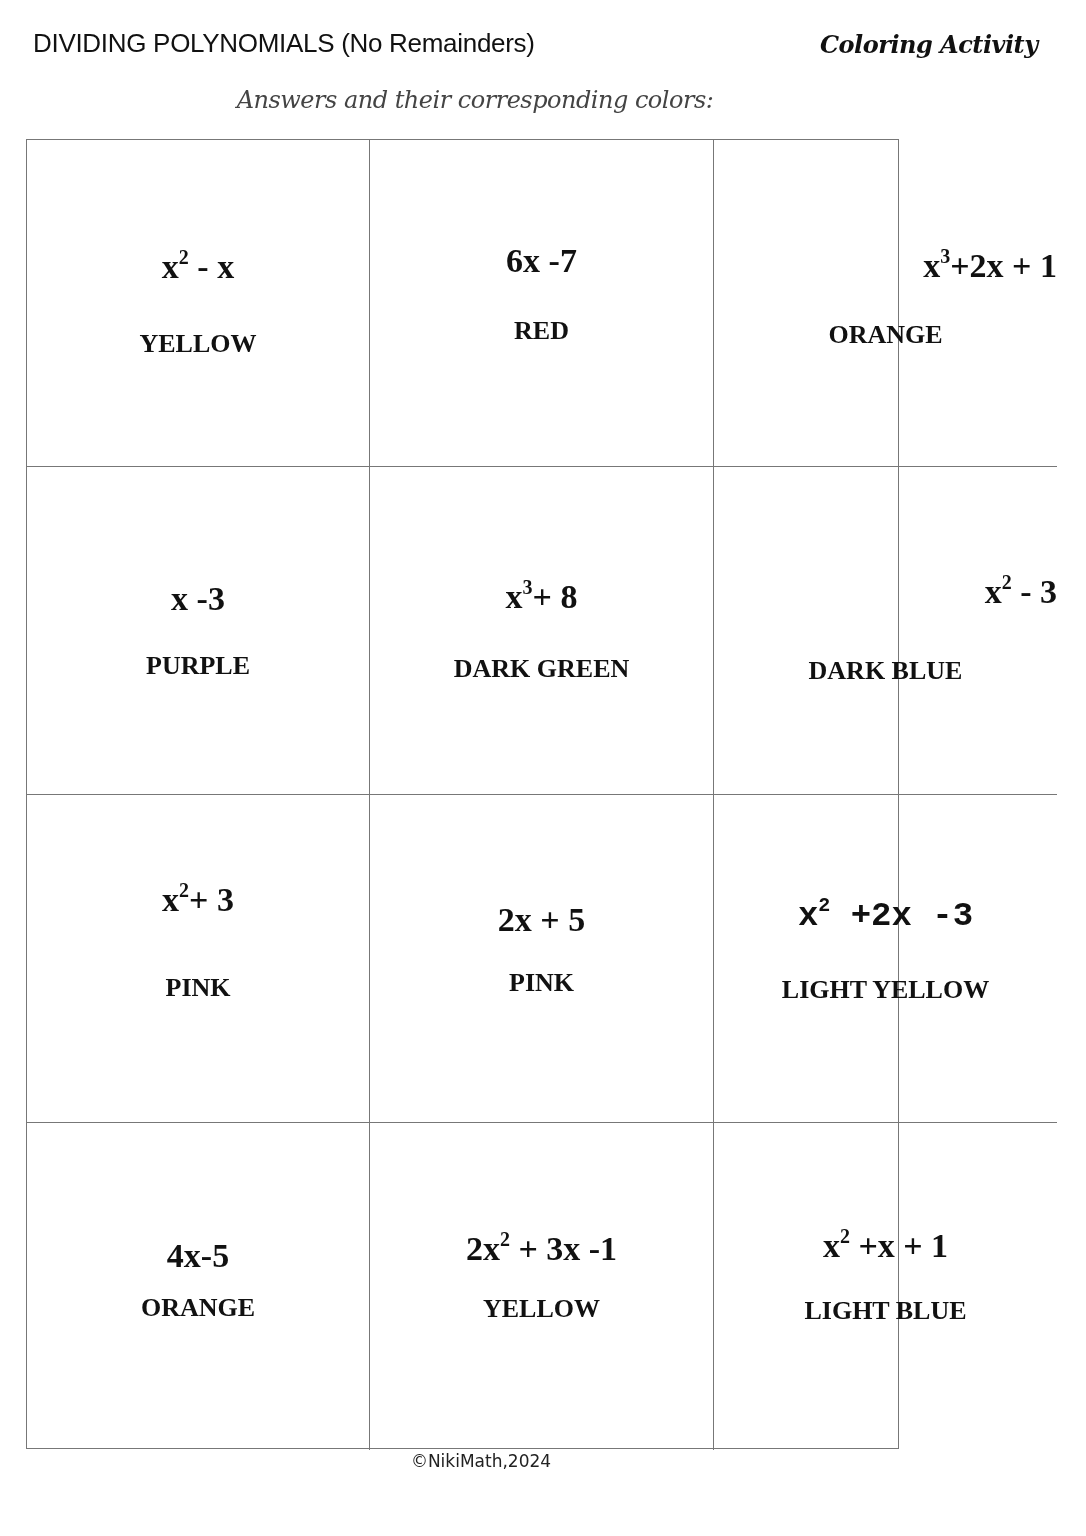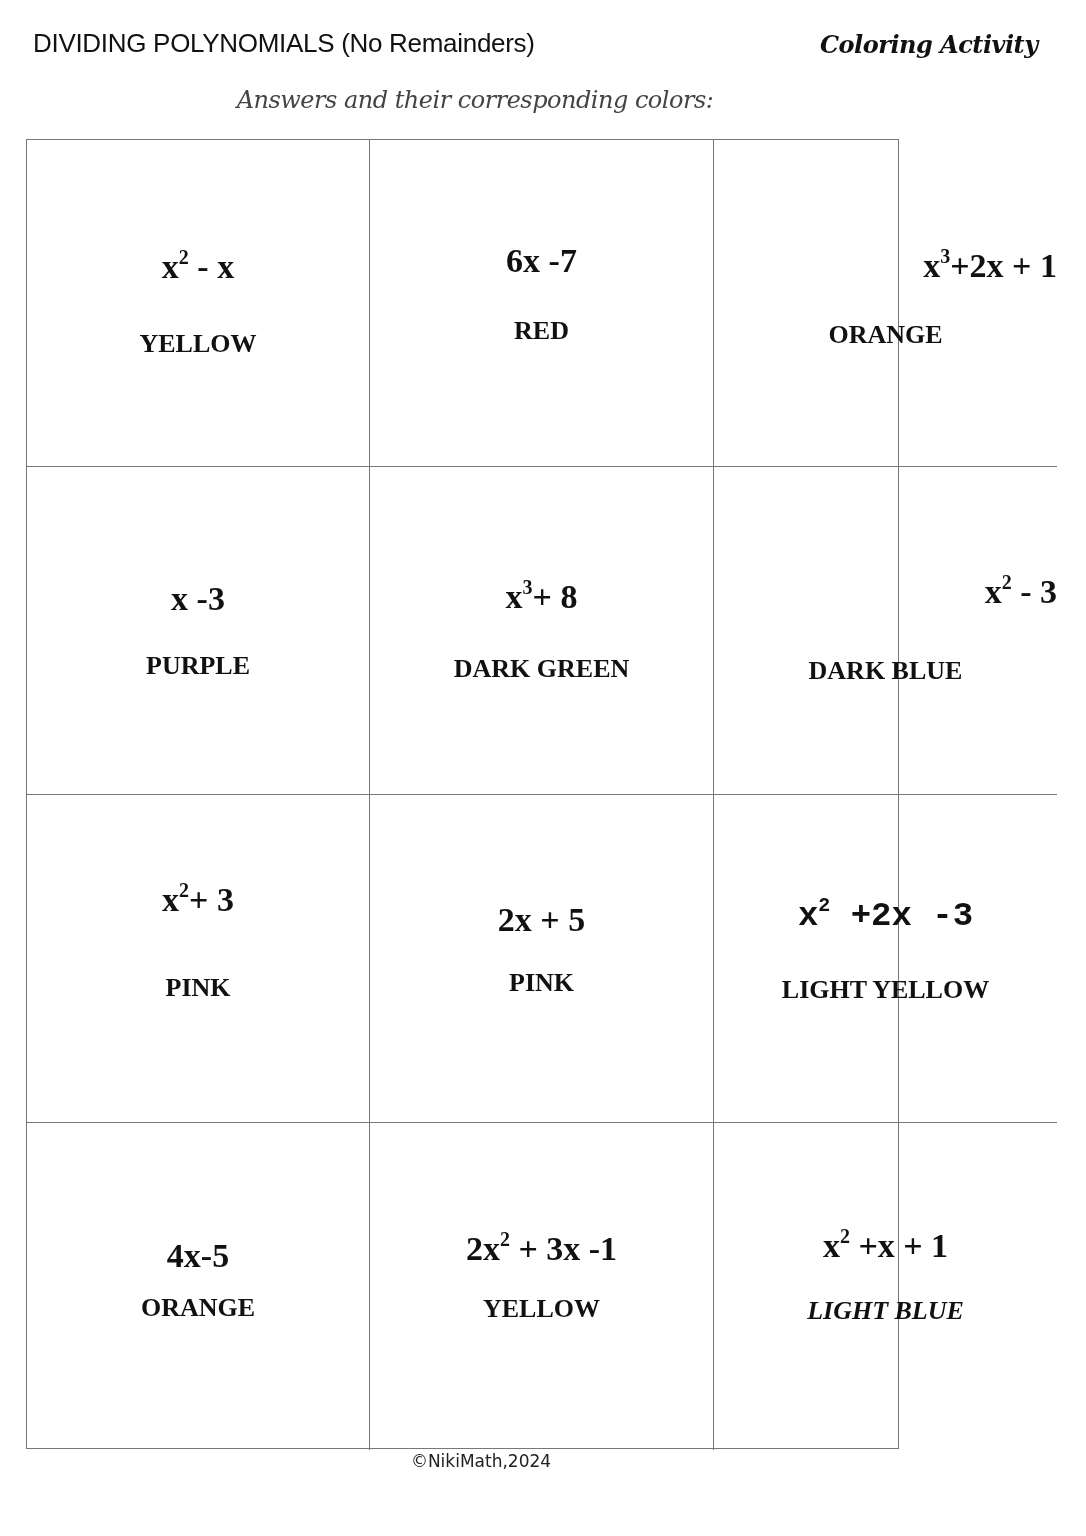--- a/index.html
+++ b/index.html
@@ -65,17 +65,17 @@
     <div class="cell">
       <div class="expr" style="top: 114px;">4x-5</div>
       <div class="color" style="top: 170px;">ORANGE</div>
     </div>
     <div class="cell">
       <div class="expr" style="top: 107px;">2x<sup>2</sup> + 3x -1</div>
       <div class="color" style="top: 171px;">YELLOW</div>
     </div>
     <div class="cell">
       <div class="expr" style="top: 104px;">x<sup>2</sup> +x + 1</div>
-      <div class="color" style="top: 173px; font-style: italic;">LIGHT BLUE</div>
+      <div class="color" style="top: 173px;">LIGHT BLUE</div>
     </div>
   </div>
 
 <div class="footer">©NikiMath,2024</div>
 
 </body></html>

